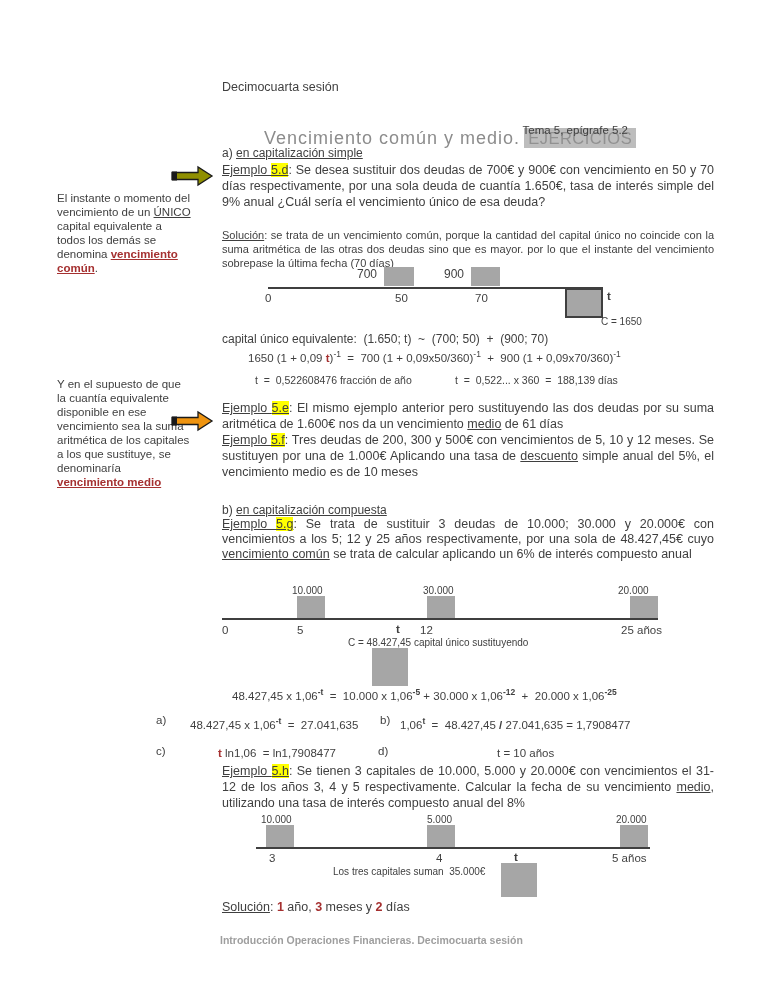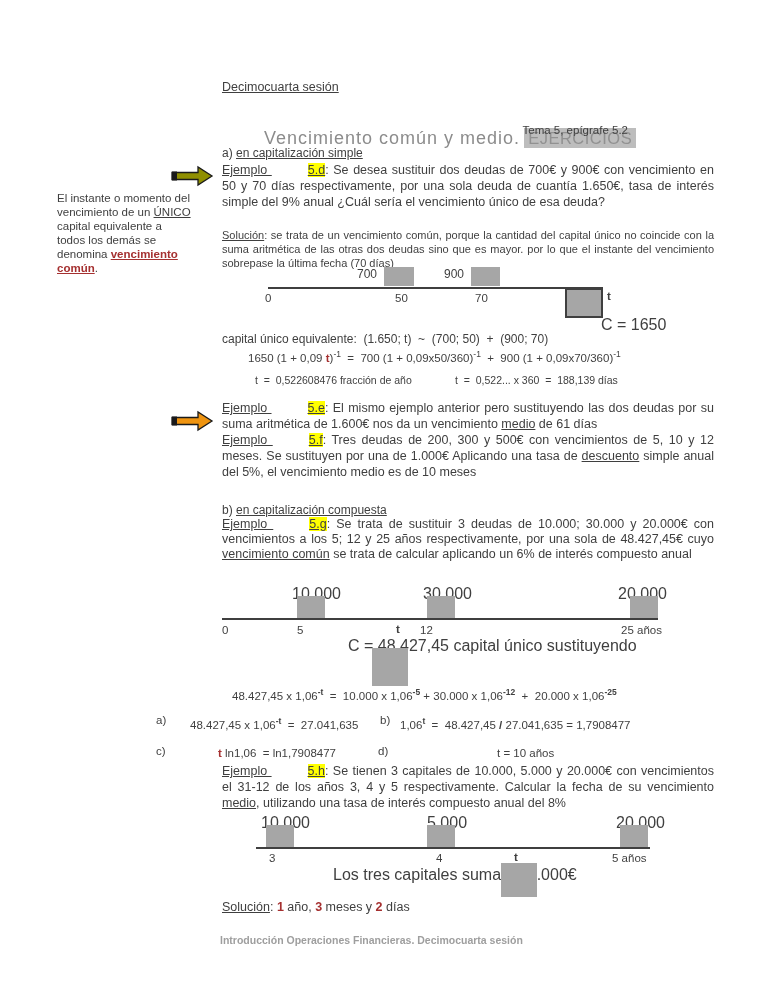--- a/index.html
+++ b/index.html
@@ -1,55 +1,56 @@
 <!DOCTYPE html>
 <html style="--accent_red: #a53030; --highlight: #ffff00; --bar_gray: #a6a6a6; --line_dark: #3f3f3f; --title_gray: #8c8c8c; --badge_bg: #bdbdbd; --badge_text: #919191; --footer_gray: #9e9e9e; --arrow_olive: #8f8f00; --arrow_orange: #ef9410;"><head>
 <meta charset="utf-8">
 <style>
   * { box-sizing: border-box; }
   html, body { margin: 0; padding: 0; background: #ffffff; }
   .page { position: relative; width: 768px; height: 994px; background: #fff;
           font-family: "Liberation Sans", sans-serif; color: #3f3f3f; overflow: hidden; }
   .abs { position: absolute; }
-  .session { font-size: 12.5px; text-decoration: underline; }
+  .session { font-size: 12.5px; }
   .title-row { font-weight: normal; color: var(--title_gray, #8c8c8c); font-size: 18px; letter-spacing: 1px; white-space: nowrap; margin-top: 29px; }
   .badge { background: var(--badge_bg, #bdbdbd); color: var(--badge_text, #919191); padding: 1px 4px; margin-left: 4px; font-size: 16.5px; letter-spacing: 0.5px; }
   .subtitle { font-size: 11.5px; width: 406px; text-align: right; }
   .note { font-size: 11.5px; line-height: 14px; width: 134px; }
   .heading { font-size: 12px; }
   .para { font-size: 12.5px; line-height: 16px; width: 492px; text-align: justify; }
   .lh15 { line-height: 15px; }
   .small { font-size: 11px; line-height: 14px; }
   .formula { font-size: 11.5px; white-space: pre; }
   .f12 { font-size: 12px; white-space: pre; }
   .tiny { font-size: 10.5px; white-space: pre; }
   .tl-line { position: absolute; height: 2px; background: var(--line_dark, #3f3f3f); }
   .bar { position: absolute; background: var(--bar_gray, #a6a6a6); }
   .boxb { position: absolute; background: var(--bar_gray, #a6a6a6); border: 2px solid var(--line_dark, #3f3f3f); }
   .tick { position: absolute; font-size: 11.5px; }
-  .lbl { position: absolute; font-size: 16px; white-space: pre; }
+  .lbl { position: absolute; font-size: 10px; white-space: pre; }
   .u { text-decoration: underline; }
-  .hl { background: var(--highlight, #ffff00); margin-left: 36px; }
+  .hl { background: var(--highlight, #ffff00); }
   .r { color: var(--accent_red, #a53030); font-weight: bold; }
   .b { font-weight: bold; }
   sup { font-size: 8.5px; line-height: 0; }
   .footer { font-size: 10.5px; font-weight: bold; color: var(--footer_gray, #9e9e9e); }
 </style>
 </head>
 <body>
 
 <div class="page">
 
   <div class="abs session" style="left:222px; top:80px;">Decimocuarta sesión</div>
   <div class="abs title-row" style="left:264px; top:99px;">
     <span>Vencimiento común y medio.</span><span class="badge">EJERCICIOS</span>
   </div>
   <div class="abs subtitle" style="left:222px; top:124px;">Tema 5, epígrafe 5.2</div>
 
   <div class="abs note" style="left:57px; top:164px;margin-top:27px;"><span>El instante o momento del vencimiento de un </span><span class="u">ÚNICO</span><span> capital equivalente  a todos los demás se denomina </span><span class="r u">vencimiento común</span><span>.</span></div>
+  <div class="abs note" style="left:57px; top:377px;"><span>Y en el supuesto de que la cuantía equivalente disponible en ese vencimiento sea la suma aritmética de los capitales a los que sustituye, se denominaría </span><span class="r u">vencimiento medio</span></div>
 
   <svg class="abs" style="left:169px; top:164px;" width="46" height="24" viewBox="0 0 46 24">
     <path d="M3,8.5 L29,8.5 L29,3 L43,12 L29,21 L29,15.5 L3,15.5 Z" stroke="#1a1a1a" stroke-width="1.3" fill="#8f8f00"></path>
     <rect x="3" y="7.5" width="5" height="9" fill="#1a1a1a"></rect>
   </svg>
   <svg class="abs" style="left:169px; top:409px;" width="46" height="24" viewBox="0 0 46 24">
     <path d="M3,8.5 L29,8.5 L29,3 L43,12 L29,21 L29,15.5 L3,15.5 Z" stroke="#1a1a1a" stroke-width="1.3" fill="#ef9410"></path>
     <rect x="3" y="7.5" width="5" height="9" fill="#1a1a1a"></rect>
   </svg>
 

